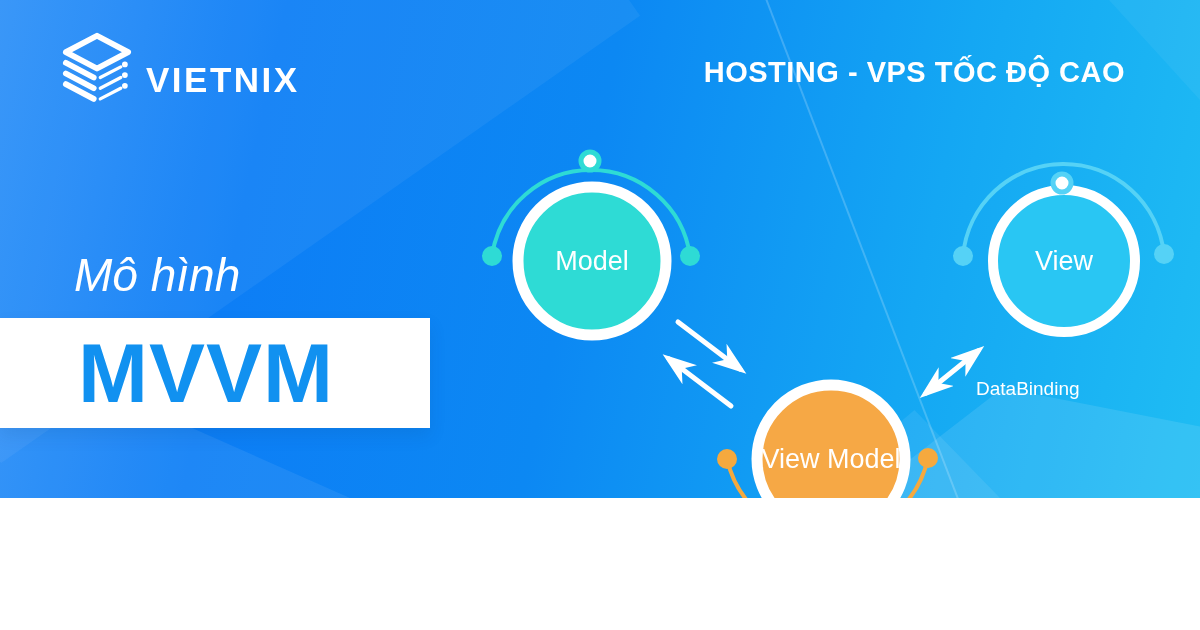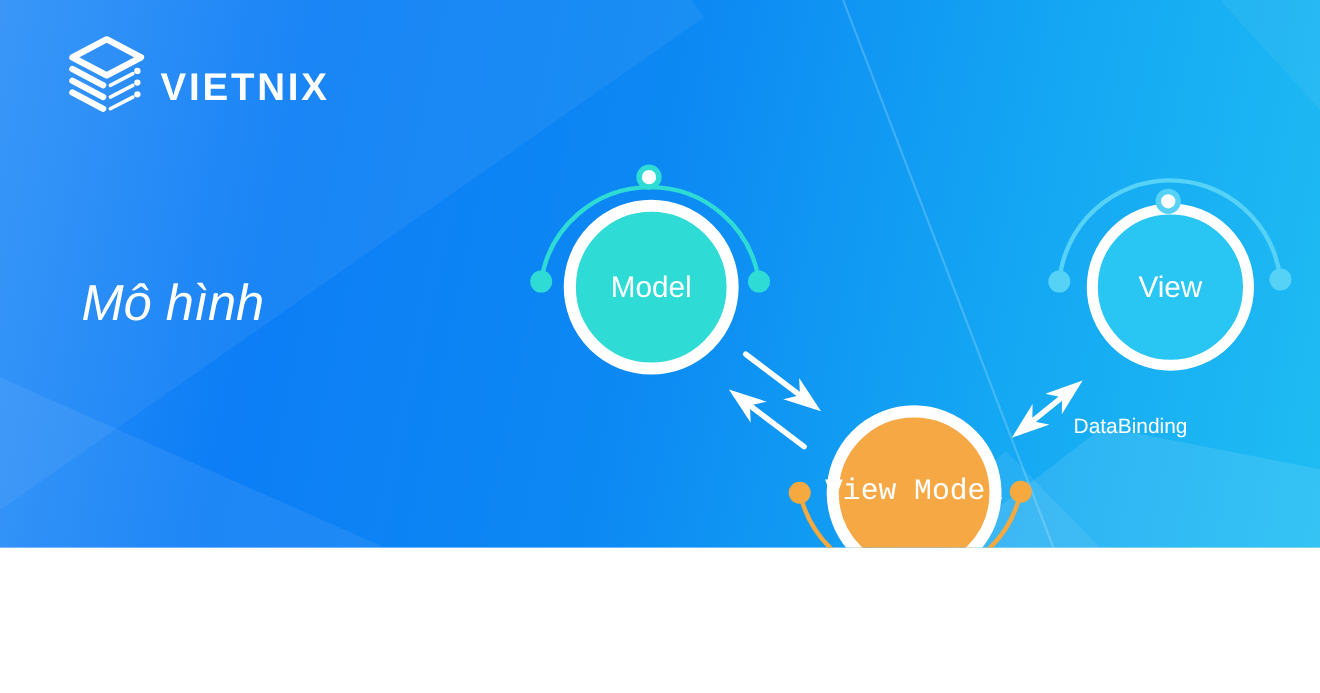--- a/index.html
+++ b/index.html
@@ -29,21 +29,21 @@
     display:flex;align-items:center;box-shadow:0 8px 16px rgba(0,45,100,0.10);}
   .mvvm-text{padding-left:78px;font-size:84px;font-weight:800;color:#1191f0;letter-spacing:1px;line-height:1;}
 
   
   .node{position:absolute;width:232px;height:232px;}
   .node svg{position:absolute;left:0;top:0;width:232px;height:232px;}
   .node-label{position:absolute;left:0;top:0;width:232px;height:232px;display:flex;align-items:center;justify-content:center;
     color:#fff;font-size:27px;}
   .node-model{left:476px;top:145px;}
   .node-view{left:948px;top:145px;}
-  .node-viewmodel{left:715px;top:332px;font-family:Liberation Mono, monospace;}
+  .node-viewmodel{left:715px;top:343px;}
 
   .arrows{position:absolute;left:0;top:0;width:1200px;height:630px;pointer-events:none;}
   .edge-label{position:absolute;left:976px;top:378px;color:#fff;font-size:19px;}
 </style>
 </head>
 <body>
 
 <div class="canvas">
 
   <div class="sheen-tl"></div>
@@ -68,22 +68,26 @@
         <path d="M54 84 L79 71"></path>
       </g>
       <g fill="#ffffff">
         <circle cx="84" cy="42" r="3.5"></circle>
         <circle cx="84" cy="55" r="3.5"></circle>
         <circle cx="84" cy="68" r="3.5"></circle>
       </g>
     </svg>
     <span class="brand-name">VIETNIX</span>
   </div>
+  <div class="tagline">HOSTING - VPS TỐC ĐỘ CAO</div>
 
   <div class="subtitle">Mô hình</div>
+  <div class="mvvm-box">
+    <span class="mvvm-text">MVVM</span>
+  </div>
 
   <div class="node node-view">
     <svg viewBox="0 0 232 232">
       <path d="M 15 111 A 101 101 0 0 1 216 109" fill="none" stroke-width="4" stroke-linecap="round" stroke="#55d2f6"></path>
       <circle cx="15" cy="111" r="10" fill="#55d2f6"></circle>
       <circle cx="216" cy="109" r="10" fill="#55d2f6"></circle>
       <circle cx="116" cy="116" r="71" stroke="#ffffff" stroke-width="10" fill="#29c6f3"></circle>
       <circle cx="114" cy="38" r="9" fill="#ffffff" stroke-width="5" stroke="#55d2f6"></circle>
     </svg>
     <div class="node-label">View</div>

